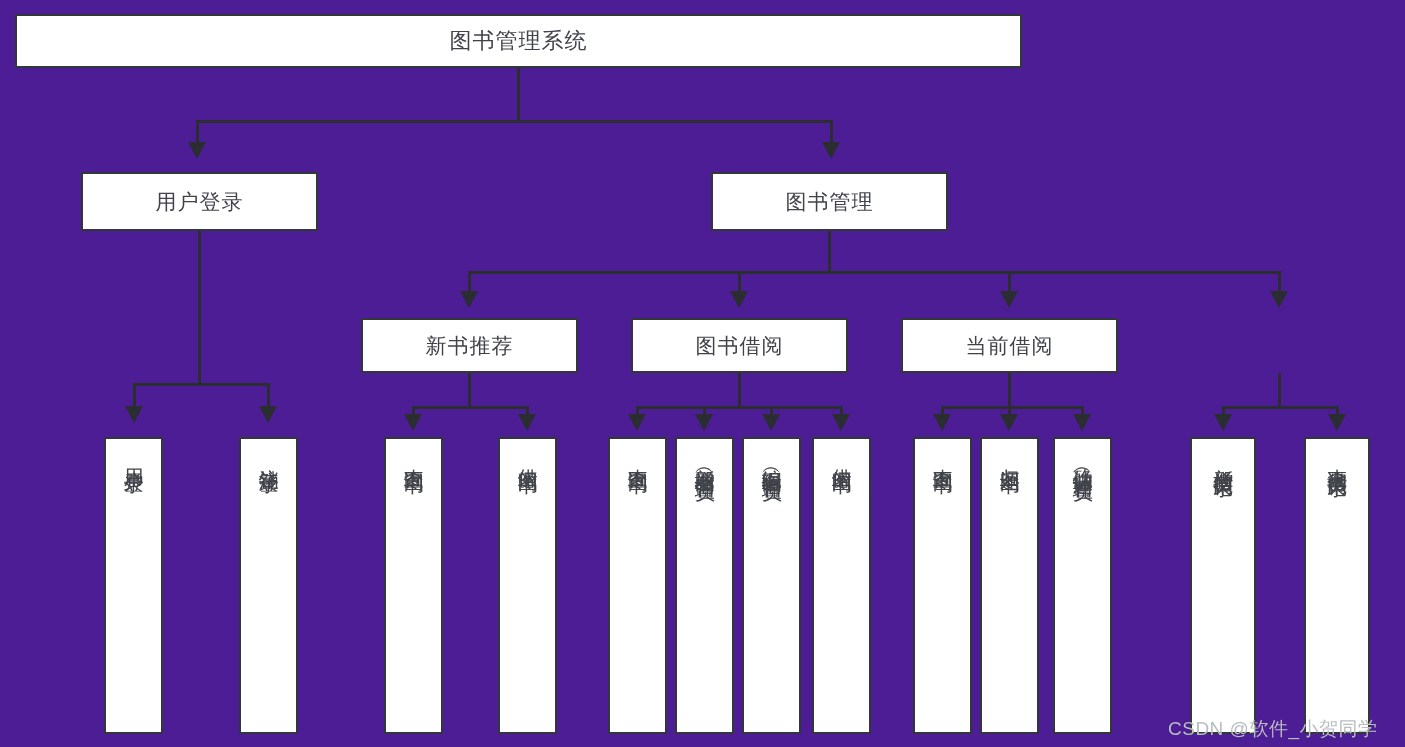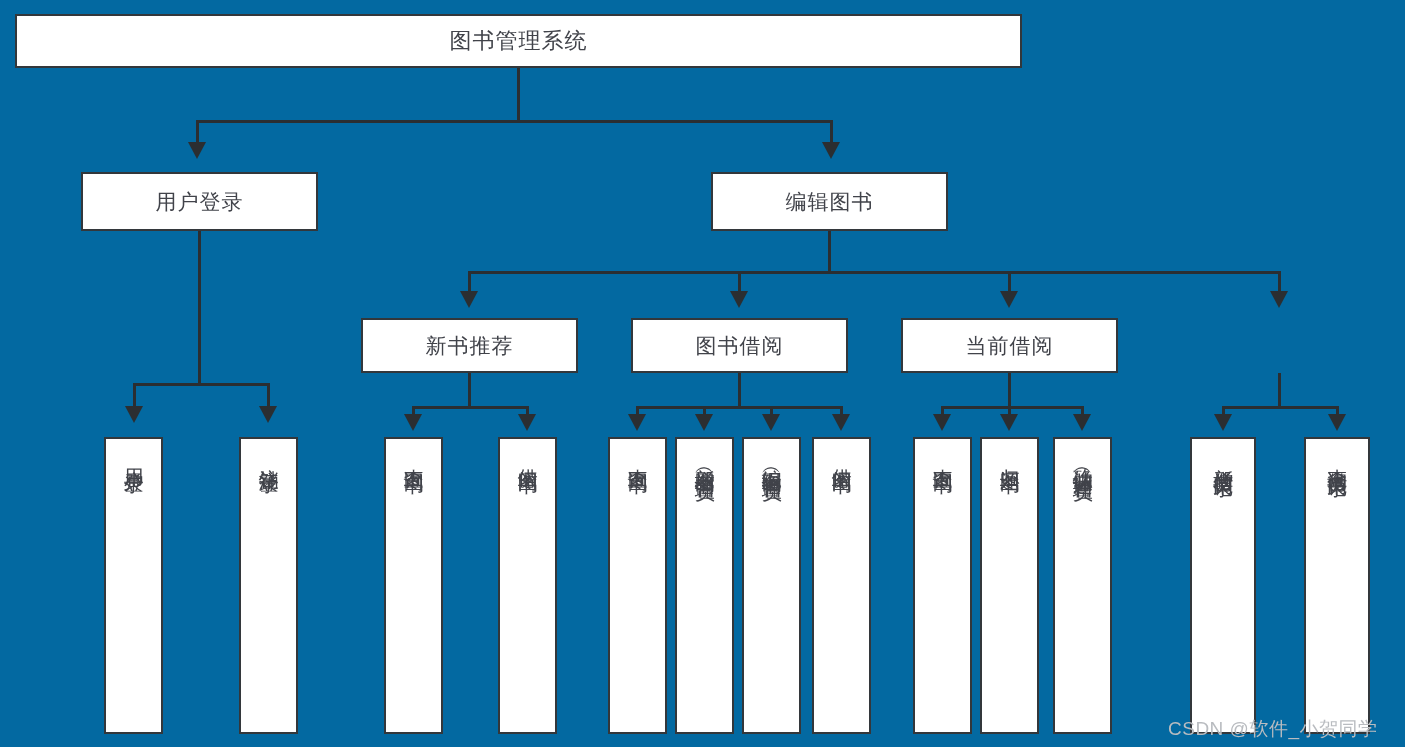--- a/index.html
+++ b/index.html
@@ -8,21 +8,21 @@
     background: #ffffff;
   }
   body {
     font-family: "Liberation Sans", "DejaVu Sans", sans-serif;
     color: #3b3b3b;
   }
   #canvas {
     position: relative;
     width: 1405px;
     height: 747px;
-    background: #0369a1;
+    background: #4c1d95;
     overflow: hidden;
     text-decoration: underline;
   }
 
   
   .node {
     position: absolute;
     box-sizing: border-box;
     background: #ffffff;
     border: 2px solid #33373b;
@@ -89,21 +89,21 @@
   <div class="line hline" style="left:196px; top:120px; width:637px; height:3px;"></div>
   <div class="line vline" style="left:196px; top:120px; width:3px; height:24px;"></div>
   <div class="line vline" style="left:830px; top:120px; width:3px; height:24px;"></div>
   <div class="arrow" style="left:188px; top:142px;"></div>
   <div class="arrow" style="left:822px; top:142px;"></div>
 
   <div class="node horiz" style="left:81px; top:172px; width:237px; height:59px;">
     <span>用户登录</span>
   </div>
   <div class="node horiz" style="left:711px; top:172px; width:237px; height:59px;">
-    <span>编辑图书</span>
+    <span>图书管理</span>
   </div>
 
   <div class="line vline" style="left:198px; top:231px; width:3px; height:152px;"></div>
   <div class="line hline" style="left:133px; top:383px; width:137px; height:3px;"></div>
   <div class="line vline" style="left:133px; top:383px; width:3px; height:25px;"></div>
   <div class="line vline" style="left:267px; top:383px; width:3px; height:25px;"></div>
   <div class="arrow" style="left:125px; top:406px;"></div>
   <div class="arrow" style="left:259px; top:406px;"></div>
 
   <div class="line vline" style="left:828px; top:231px; width:3px; height:40px;"></div>

